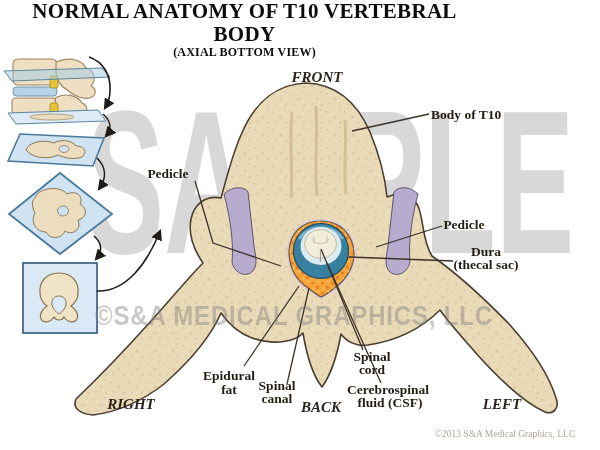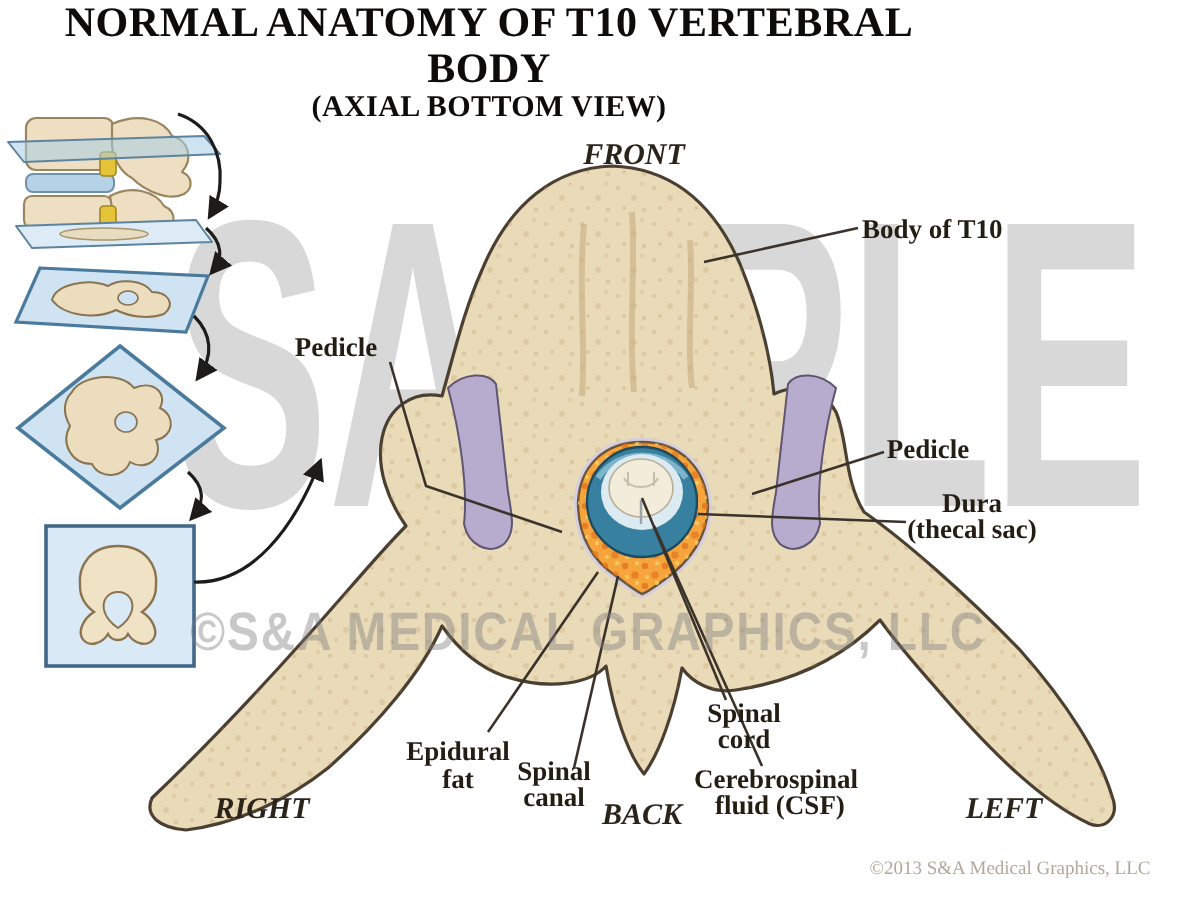--- a/index.html
+++ b/index.html
@@ -1,20 +1,20 @@
 <!DOCTYPE html>
 <html><head>
 <meta charset="utf-8">
 <style>
   html,body{margin:0;padding:0;background:#fff;}
   .stage{position:relative;width:600px;height:450px;background:#ffffff;overflow:hidden;
          font-family:"Liberation Serif",serif;}
   .title-block{position:absolute;top:0;left:0;width:489px;text-align:center;z-index:5;}
   .main-title{font-size:21px;font-weight:bold;color:#0e0c0a;letter-spacing:.3px;line-height:1.1;}
-  .sub-title{font-size:15px;font-weight:bold;color:#0e0c0a;letter-spacing:.2px;line-height:1.15;}
+  .sub-title{font-size:12px;font-weight:bold;color:#0e0c0a;letter-spacing:.2px;line-height:1.15;}
   svg{position:absolute;top:0;left:0;z-index:2;}
   .anat-label{font-family:"Liberation Serif",serif;font-weight:bold;font-size:13.5px;fill:#241d14;}
   .orient-label{font-family:"Liberation Serif",serif;font-weight:bold;font-style:italic;font-size:15px;fill:#2b241b;}
   .wm-sample{font-family:"Liberation Sans",sans-serif;font-weight:bold;fill:#d8d8d8;}
   .wm-center{font-family:"Liberation Sans",sans-serif;font-weight:bold;fill:#7e7e7e;opacity:.42;letter-spacing:1px;}
   .footer-copy{font-family:"Liberation Serif",serif;font-size:9.5px;fill:#b2a89a;}
 </style>
 </head>
 <body>
 

